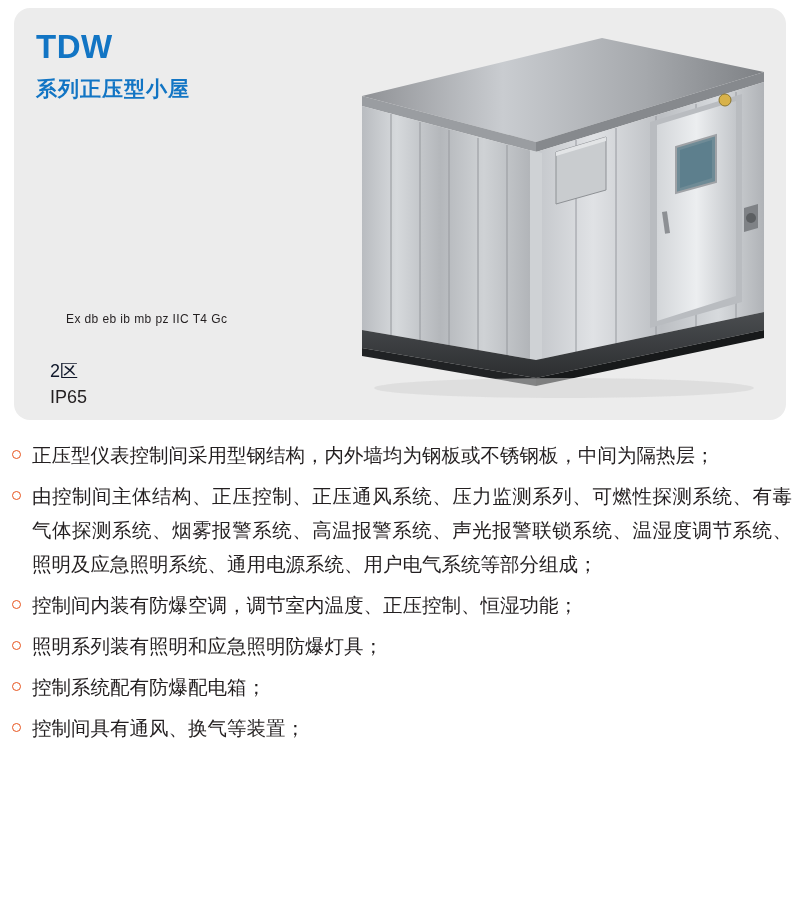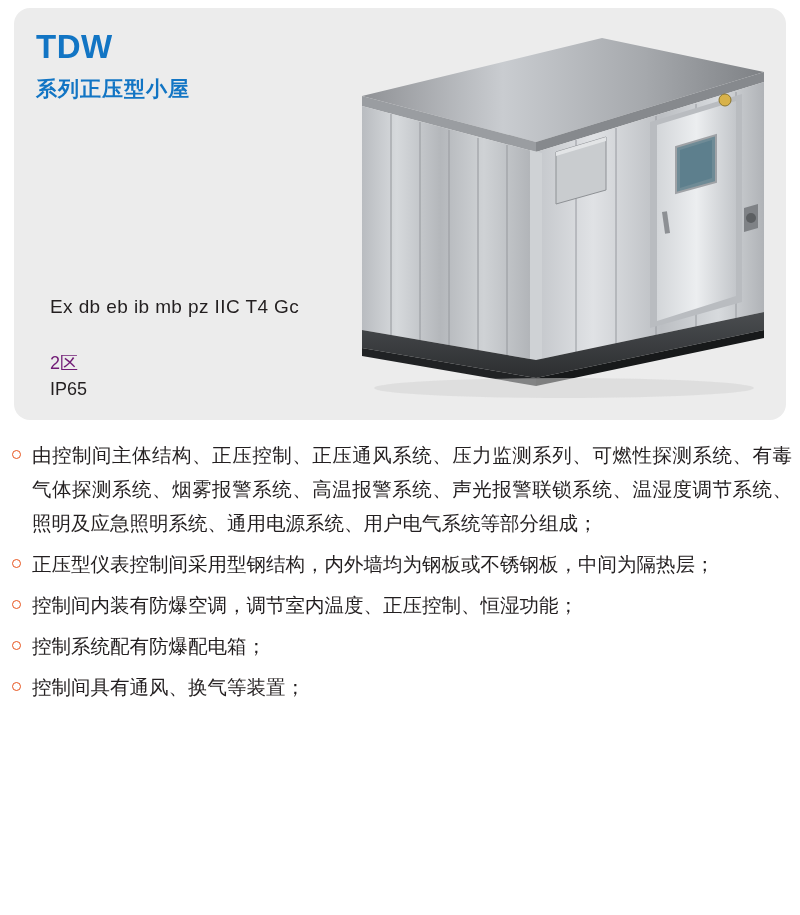--- a/index.html
+++ b/index.html
@@ -54,28 +54,28 @@
     letter-spacing: 1px;
     text-align: right;
   }
 
   .spec-block {
     position: absolute;
     left: 36px;
     top: 288px;
   }
   .spec-code {
-    font-size: 19px;
+    font-size: 12px;
     color: #231f20;
     letter-spacing: 0.4px;
-    margin: 0;
+    margin: 16px;
   }
   .spec-zone {
     font-size: 18px;
-    color: #701a75;
+    color: #0f172a;
     margin: 32px 0 0 0;
     line-height: 1.45;
   }
   .spec-ip {
     font-size: 18px;
     color: #231f20;
     margin: 0;
     line-height: 1.45;
   }
 
@@ -222,32 +222,36 @@
       <p class="spec-code">Ex db eb ib mb pz IIC T4 Gc</p>
       <p class="spec-zone">2区</p>
       <p class="spec-ip">IP65</p>
     </div>
 
   </div>
 
   <ul class="bullet-list">
     <li class="bullet-item">
       <span class="bullet-marker"></span>
+      <span class="bullet-text">正压型仪表控制间采用型钢结构，内外墙均为钢板或不锈钢板，中间为隔热层；</span>
+    </li>
+    <li class="bullet-item">
+      <span class="bullet-marker"></span>
       <span class="bullet-text">由控制间主体结构、正压控制、正压通风系统、压力监测系列、可燃性探测系统、有毒气体探测系统、烟雾报警系统、高温报警系统、声光报警联锁系统、温湿度调节系统、照明及应急照明系统、通用电源系统、用户电气系统等部分组成；</span>
     </li>
     <li class="bullet-item">
       <span class="bullet-marker"></span>
-      <span class="bullet-text">正压型仪表控制间采用型钢结构，内外墙均为钢板或不锈钢板，中间为隔热层；</span>
-    </li>
-    <li class="bullet-item">
-      <span class="bullet-marker"></span>
       <span class="bullet-text">控制间内装有防爆空调，调节室内温度、正压控制、恒湿功能；</span>
     </li>
     <li class="bullet-item">
       <span class="bullet-marker"></span>
+      <span class="bullet-text">照明系列装有照明和应急照明防爆灯具；</span>
+    </li>
+    <li class="bullet-item">
+      <span class="bullet-marker"></span>
       <span class="bullet-text">控制系统配有防爆配电箱；</span>
     </li>
     <li class="bullet-item">
       <span class="bullet-marker"></span>
       <span class="bullet-text">控制间具有通风、换气等装置；</span>
     </li>
   </ul>
 
 </div>
 

